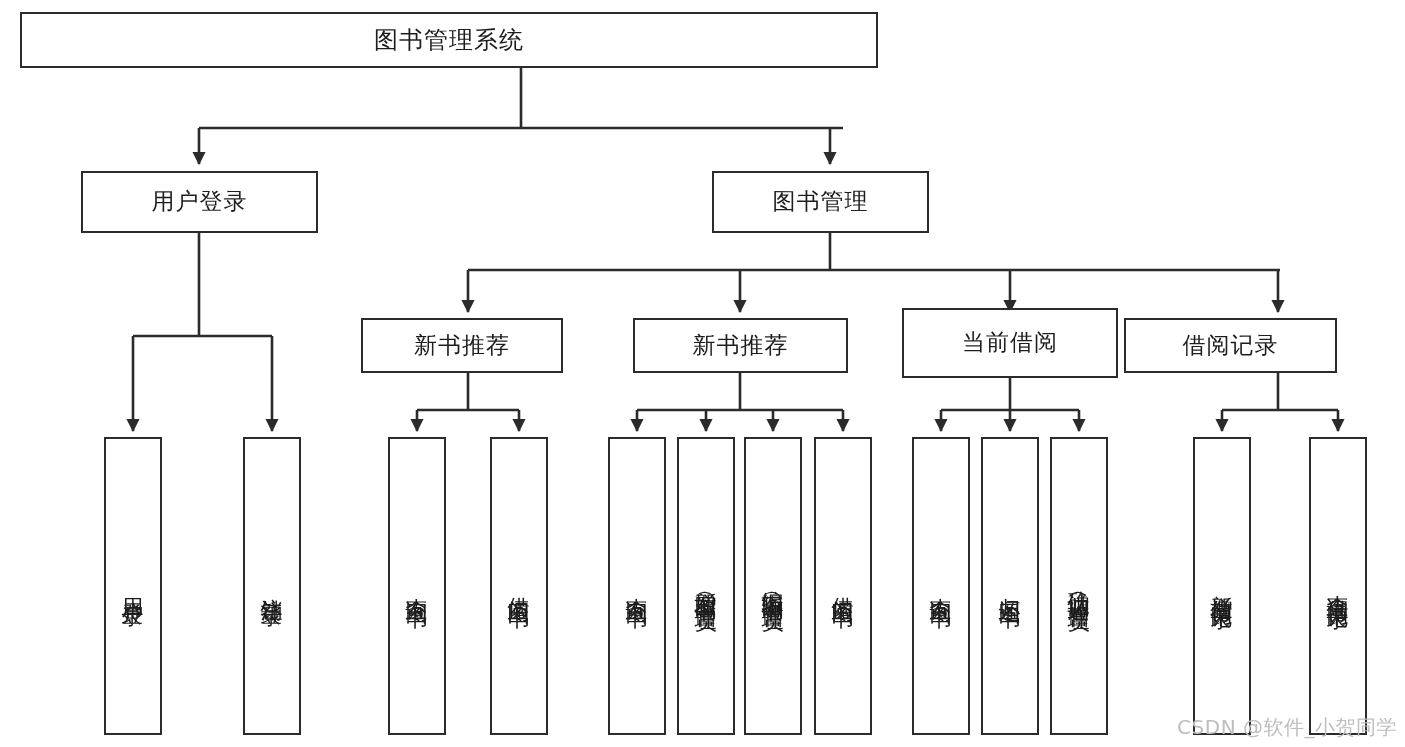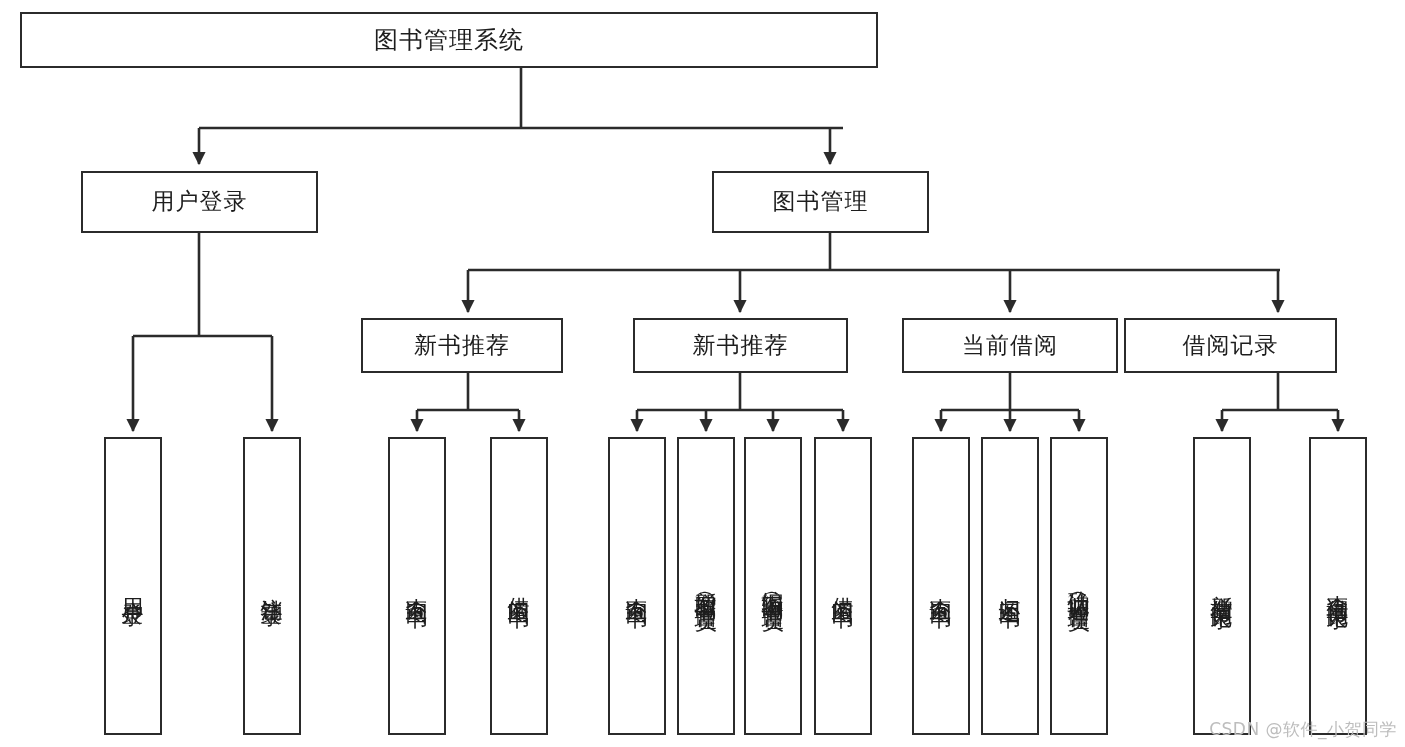--- a/index.html
+++ b/index.html
@@ -57,21 +57,21 @@
     text-orientation: upright;
     font-size: 22px;
     line-height: 1.05;
     letter-spacing: 3px;
     text-align: center;
   }
   #watermark {
     position: absolute;
     right: 8px;
     bottom: 6px;
-    font-size: 17px;
+    font-size: 20px;
     color: #bdbdbd;
     letter-spacing: 0.5px;
     z-index: 5;
     font-family: "DejaVu Sans", "Liberation Sans", sans-serif;
     white-space: pre;
   }
 </style>
 </head>
 <body>
 
@@ -141,21 +141,21 @@
   </div>
 
   <div class="node horiz" style="left:361px; top:318px; width:202px; height:55px;">
     <span class="node-label">新书推荐</span>
   </div>
 
   <div class="node horiz" style="left:633px; top:318px; width:215px; height:55px;">
     <span class="node-label">新书推荐</span>
   </div>
 
-  <div class="node horiz" style="left:902px; top:318px; width:216px; height:55px;">
+  <div class="node horiz" style="left:902px; top:308px; width:216px; height:70px;">
     <span class="node-label">当前借阅</span>
   </div>
 
   <div class="node horiz" style="left:1124px; top:318px; width:213px; height:55px;">
     <span class="node-label">借阅记录</span>
   </div>
 
   <div class="node vert" style="left:104px; top:437px; width:58px; height:298px;">
     <span class="node-label">用户登录</span>
   </div>

